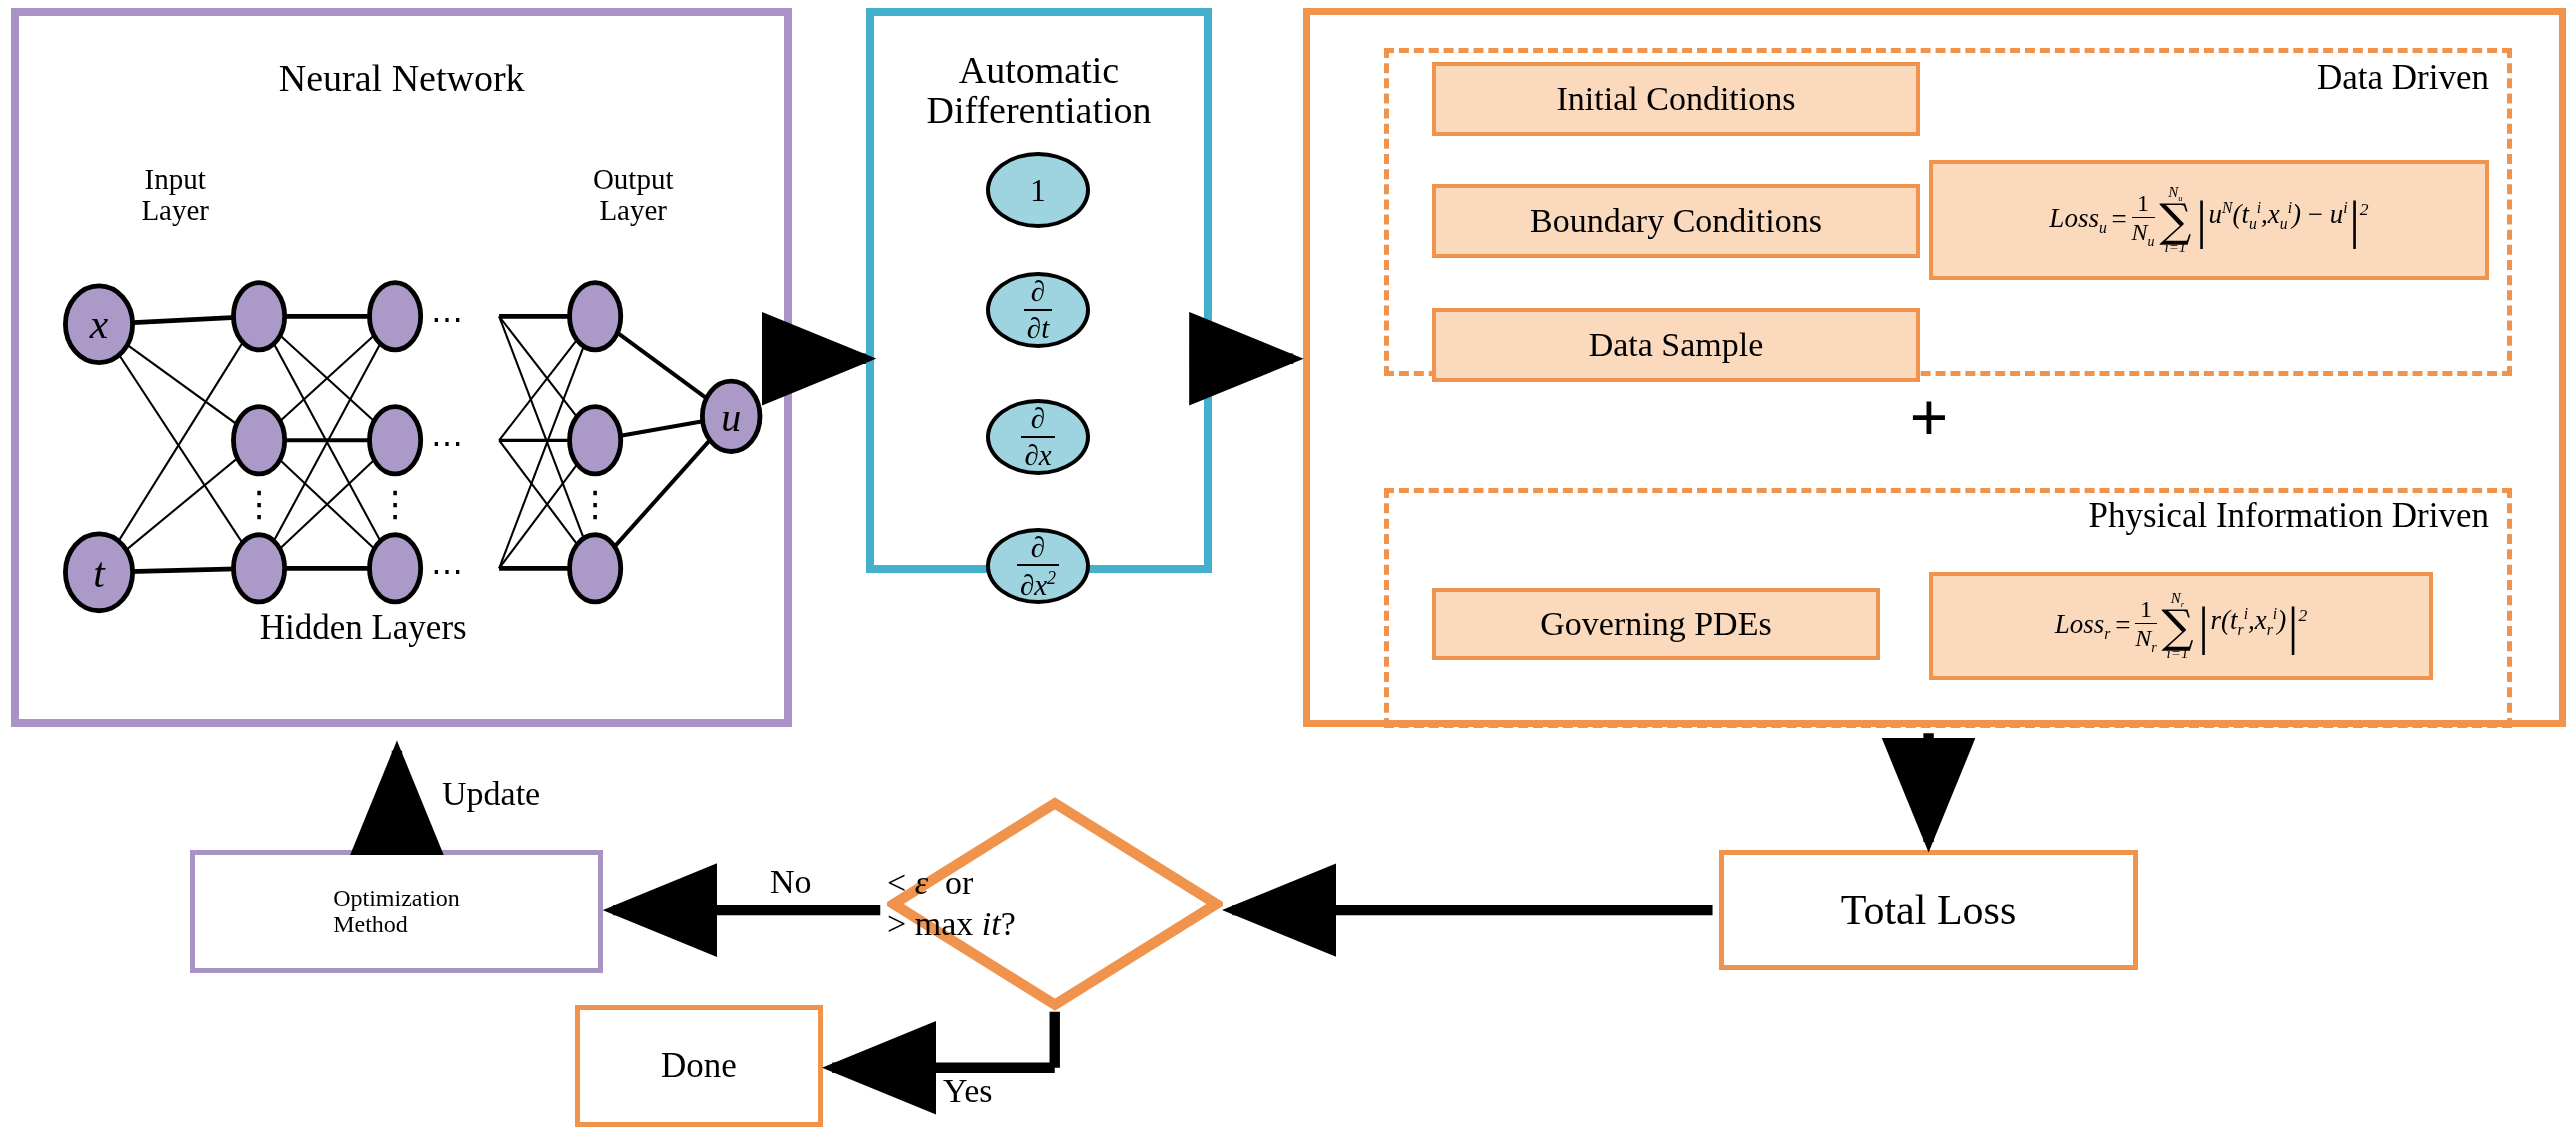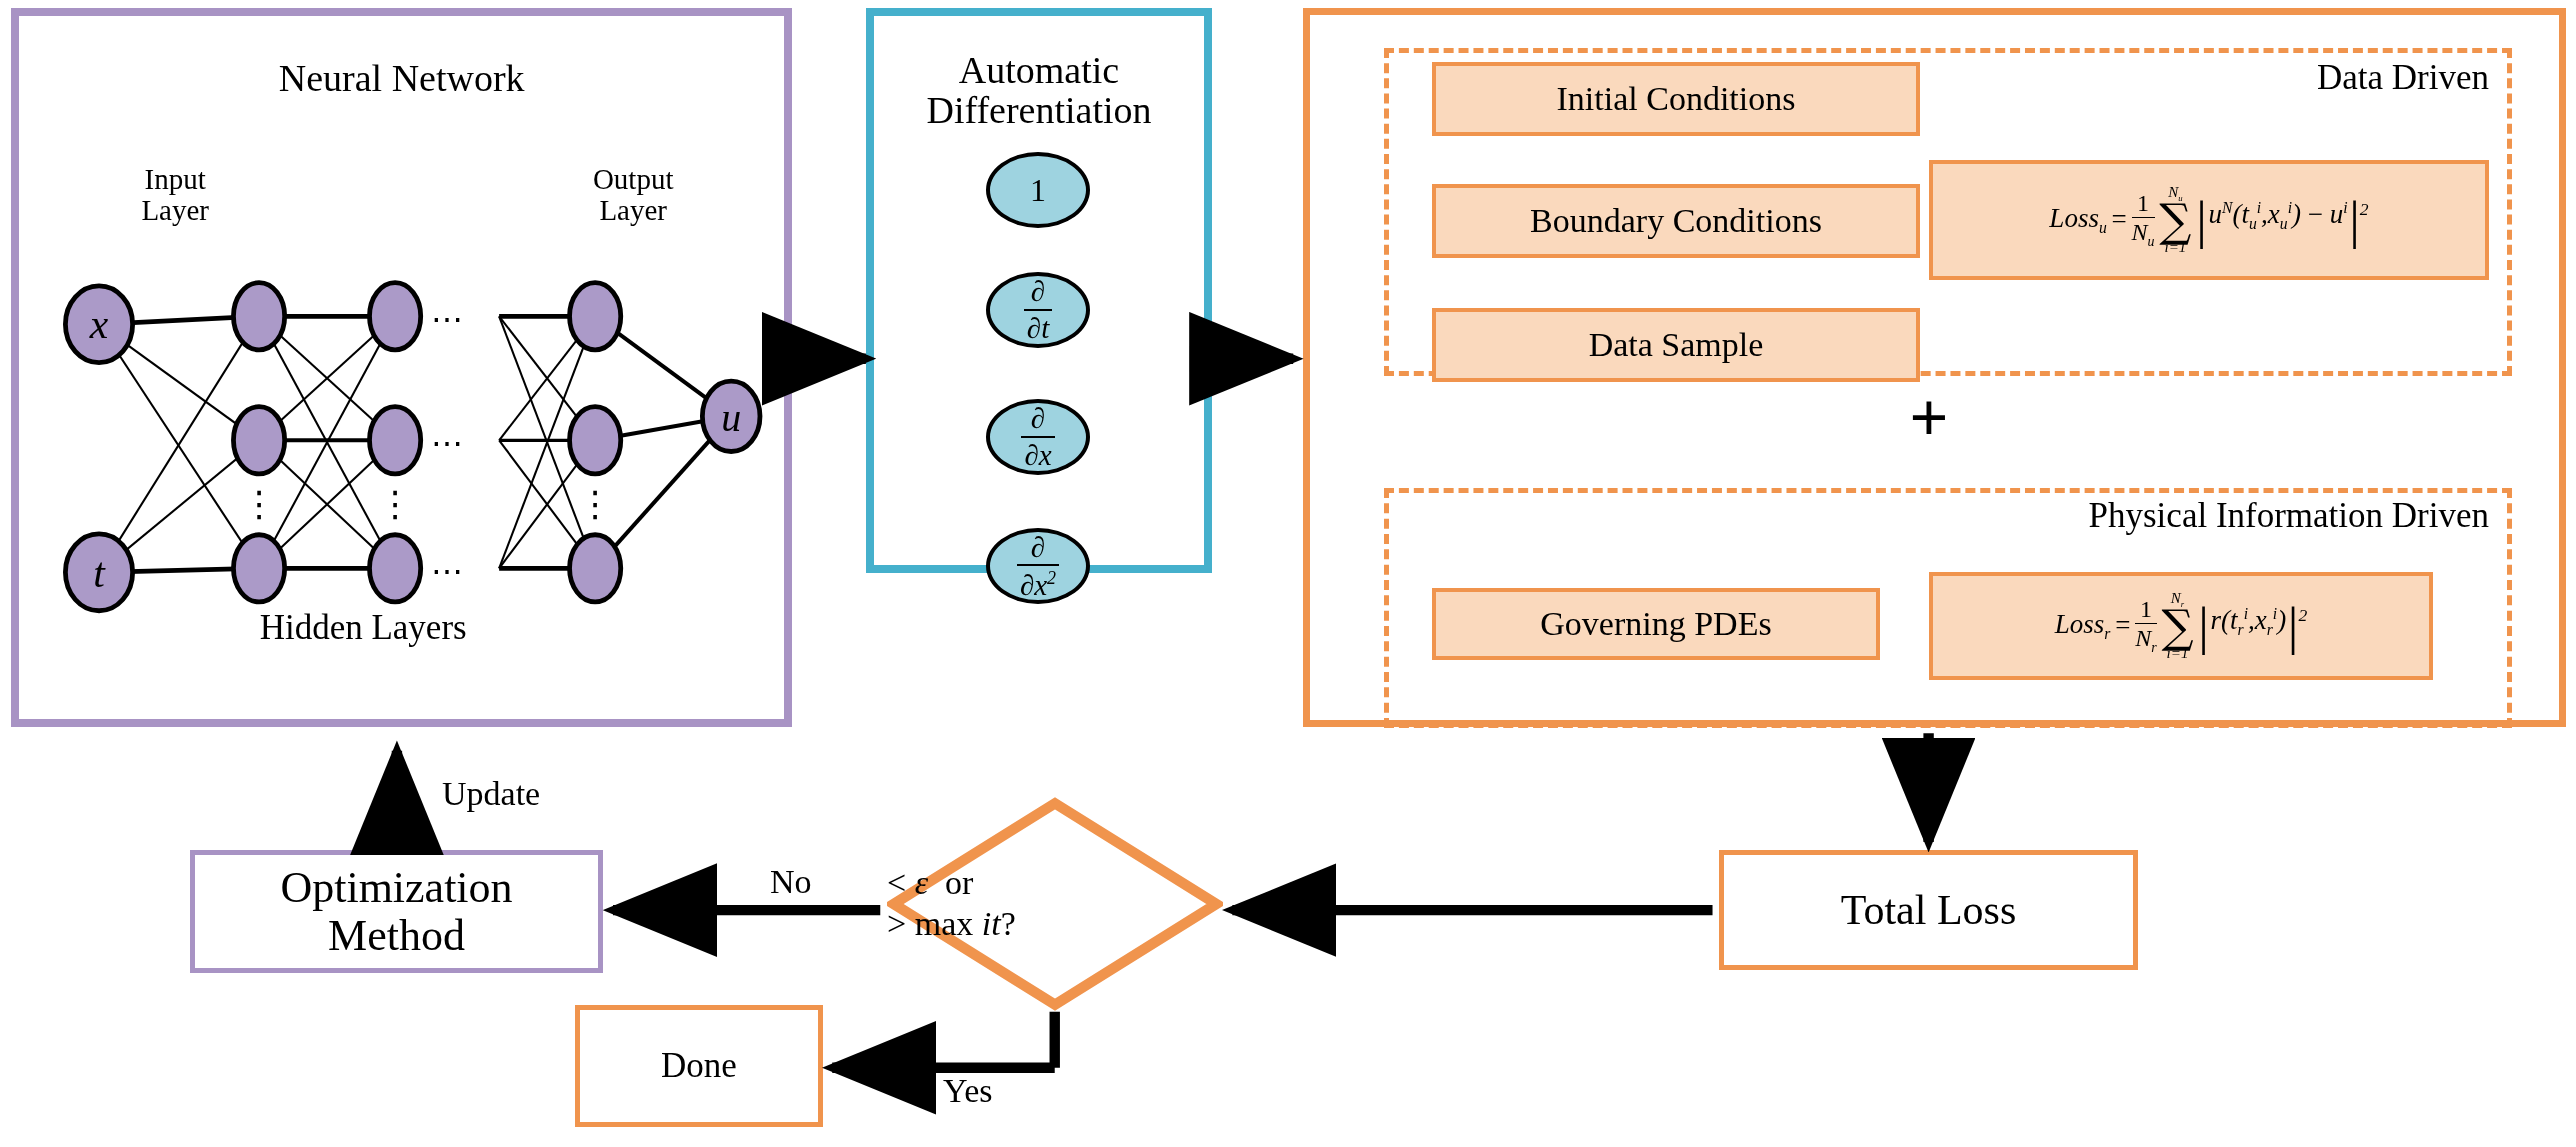--- a/index.html
+++ b/index.html
@@ -69,21 +69,21 @@
   .mfrac .d{font-size:24px;font-style:italic;}
   .sigma{display:inline-flex;flex-direction:column;align-items:center;line-height:1;}
   .sigma .lim{font-size:15px;font-style:italic;}
   .sigma .sg{font-size:45px;line-height:0.85;font-family:"DejaVu Serif", serif;}
   .bars{display:inline-flex;align-items:flex-start;}
   .bar-g{font-size:53px;line-height:0.8;font-weight:300;}
   .expr{display:inline-block;padding:0 1.6px;}
 
   
   .bx-opt{left:190px;top:850px;width:413px;height:123px;border:5.6px solid #a893c4;background:#fff;box-sizing:border-box;
-          display:flex;align-items:center;justify-content:center;text-align:center;font-size:44px;line-height:1.08;color:#000;}
+          display:flex;align-items:center;justify-content:center;text-align:left;font-size:24px;line-height:1.08;color:#000;}
   .bx-done{left:575px;top:1005px;width:248px;height:122px;border:5.6px solid #f0944d;background:#fff;box-sizing:border-box;
           display:flex;align-items:center;justify-content:center;font-size:35px;color:#000;}
   .bx-total{left:1719px;top:850px;width:419px;height:120px;border:5.6px solid #f0944d;background:#fff;box-sizing:border-box;
           display:flex;align-items:center;justify-content:center;font-size:42px;color:#000;}
 
   .diamond-wrap{left:887px;top:797px;width:336px;height:214px;}
   .dia-text{position:absolute;left:0;top:0;width:336px;height:214px;display:flex;flex-direction:column;
             align-items:flex-start;justify-content:center;font-size:34px;color:#000;line-height:1.2;}
 
   .flowlbl{font-size:34px;color:#000;}

